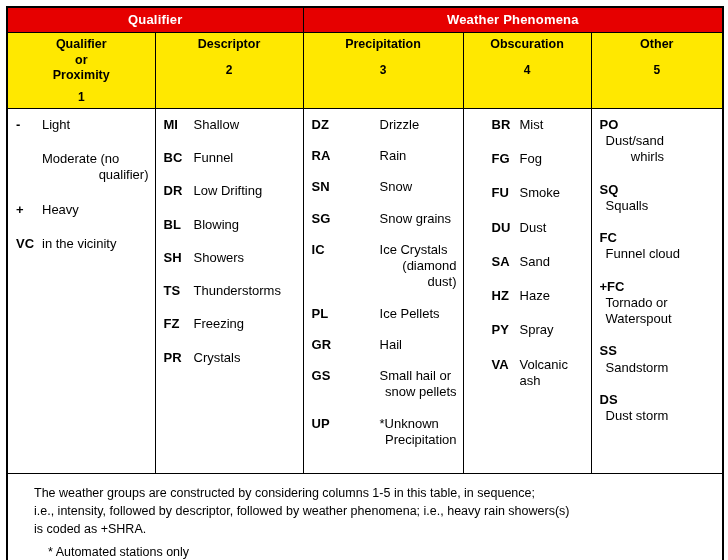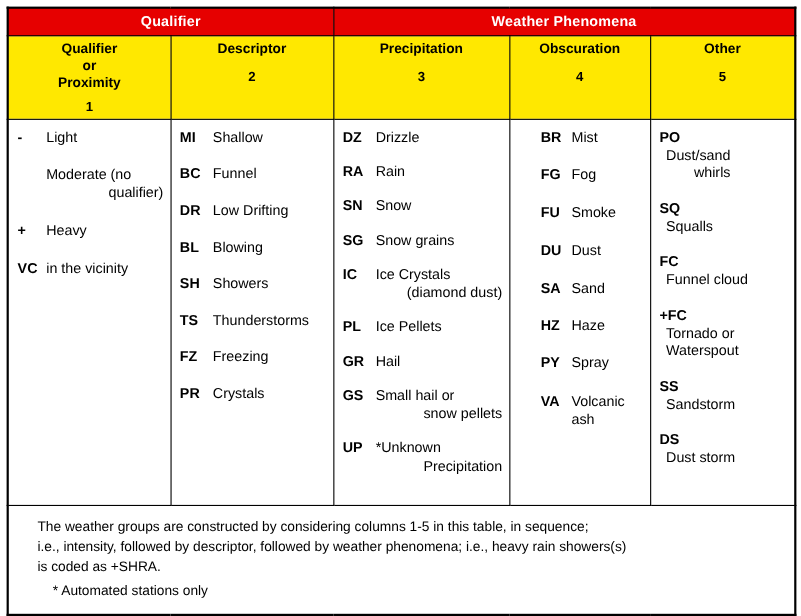--- a/index.html
+++ b/index.html
@@ -90,21 +90,21 @@
   
   .col-qual .code { min-width: 20px; }
   .col-desc .code { min-width: 24px; }
   .col-prec .code { min-width: 24px; }
   .col-obsc .code { min-width: 22px; }
   .col-other .code { min-width: 26px; }
   .col-qual .entry { margin-bottom: 18px; }
   .col-other .entry { margin-bottom: 16px; flex-direction: column; }
   .col-obsc .entry { margin-bottom: 18px; padding-left: 20px; }
   .col-desc .entry { margin-bottom: 17px; }
-  .col-prec .entry { margin-bottom: 15px; }
+  .col-prec .entry { margin-bottom: 15px; gap: 38px; }
 
   
   .note-cell {
     padding: 10px 12px 12px 26px;
     font-size: 12.5px;
     line-height: 1.45;
     border-top: 2px solid #000000;
   }
   .note-cell .note-line { display: block; }
   .note-cell .note-star {

